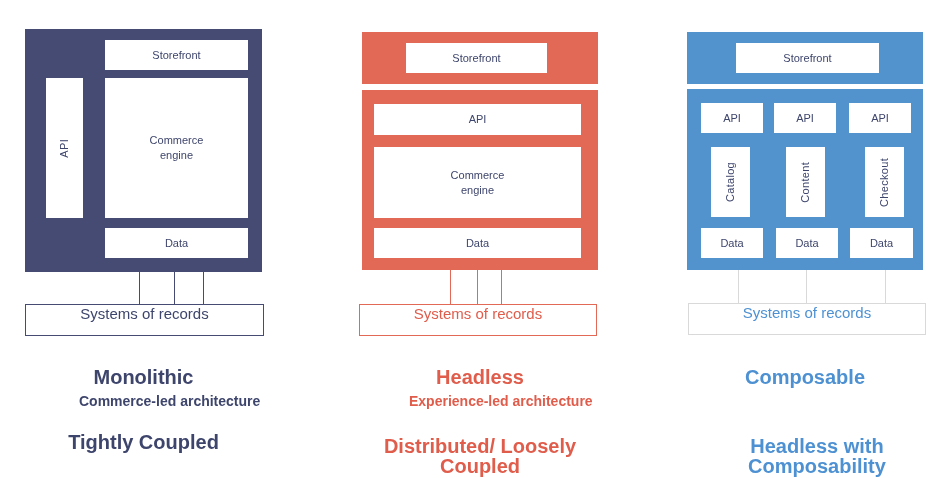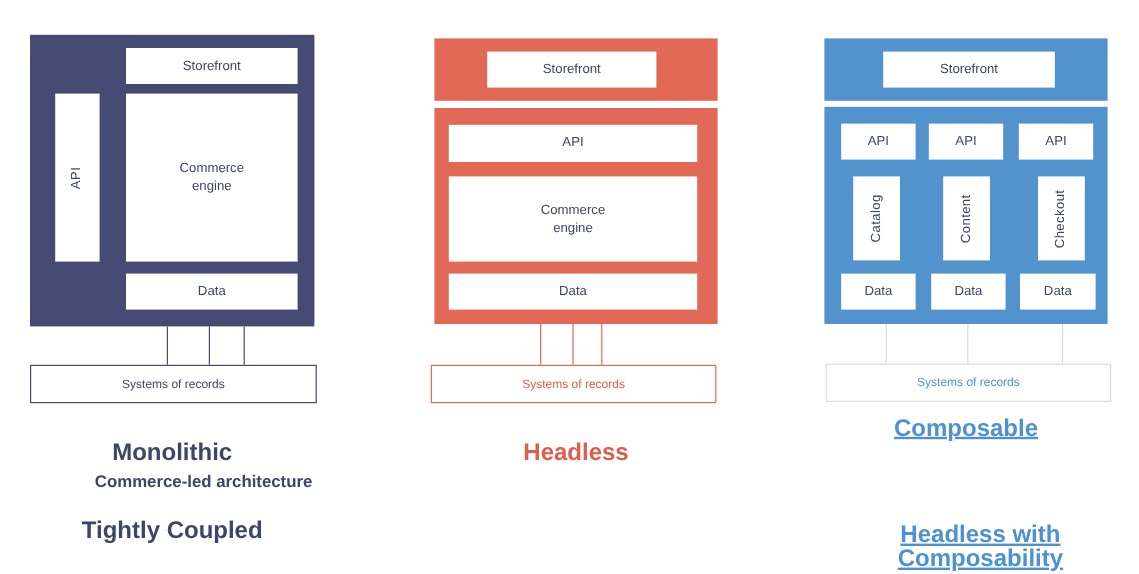--- a/index.html
+++ b/index.html
@@ -6,21 +6,21 @@
   body{font-family:"Liberation Sans","DejaVu Sans",sans-serif;}
   .canvas{position:relative;width:949px;height:478px;background:#fff;overflow:hidden;padding-left:12px;}
 
   
   .wbox{position:absolute;background:#fff;display:flex;align-items:center;justify-content:center;
         font-size:11px;color:var(--navy-text);text-align:center;white-space:pre-line;line-height:1.35;}
   .vlabel{writing-mode:vertical-rl;transform:rotate(180deg);letter-spacing:.3px;}
 
   .block{position:absolute;}
   .vline{position:absolute;width:1px;}
-  .sysbox{position:absolute;background:#fff;display:flex;align-items:center;justify-content:center;font-size:10px;}
+  .sysbox{position:absolute;background:#fff;display:flex;justify-content:center;font-size:15px;}
 
   
   .c1-main{left:25px;top:29px;width:237px;height:243px;background:var(--navy);}
   .c1-storefront{left:105px;top:40px;width:143px;height:30px;}
   .c1-api{left:46px;top:78px;width:37px;height:140px;}
   .c1-engine{left:105px;top:78px;width:143px;height:140px;}
   .c1-data{left:105px;top:228px;width:143px;height:30px;}
   .c1-line{top:272px;height:32px;background:var(--navy);}
   .c1-l1{left:139px;} .c1-l2{left:174px;} .c1-l3{left:203px;}
   .c1-sys{left:25px;top:304px;width:237px;height:30px;border:1px solid var(--navy);color:var(--navy-text);}
@@ -50,31 +50,31 @@
   .c3-data2{left:776px;top:228px;width:62px;height:30px;}
   .c3-data3{left:850px;top:228px;width:63px;height:30px;}
   .c3-line{top:270px;height:33px;background:var(--gray);}
   .c3-l1{left:738px;} .c3-l2{left:806px;} .c3-l3{left:885px;}
   .c3-sys{left:688px;top:303px;width:236px;height:30px;border:1px solid var(--gray);color:var(--blue-text);}
 
   
   .t-head{position:absolute;font-weight:bold;font-size:20px;text-align:center;}
   .t1-head{left:25px;top:366px;width:237px;color:var(--navy-text);}
   .t2-head{left:362px;top:366px;width:236px;color:var(--red-text);}
-  .t3-head{left:687px;top:346px;width:236px;color:var(--blue-text);text-decoration:underline;}
+  .t3-head{left:687px;top:366px;width:236px;color:var(--blue-text);}
 
   .t-sub{position:absolute;font-weight:bold;font-size:14px;white-space:nowrap;margin-left:46px;}
   .t1-sub{left:33px;top:393px;color:var(--navy-text);}
   .t2-sub{left:363px;top:393px;color:var(--red-text);}
   .t3-sub{left:687px;top:393px;color:var(--blue-text);}
 
   .t-coupling{position:absolute;font-weight:bold;font-size:20px;text-align:center;white-space:pre-line;line-height:20px;}
   .t1-coupling{left:25px;top:432px;width:237px;color:var(--navy-text);}
   .t2-coupling{left:362px;top:436px;width:236px;color:var(--red-text);}
-  .t3-coupling{left:699px;top:436px;width:236px;color:var(--blue-text);text-decoration:underline;}
+  .t3-coupling{left:699px;top:436px;width:236px;color:var(--blue-text);}
 </style>
 </head>
 <body>
 
 <div class="canvas">
 
   <div class="block c1-main"></div>
   <div class="wbox c1-storefront">
     <span>Storefront</span>
   </div>
@@ -113,20 +113,23 @@
   <div class="wbox c2-data">
     <span>Data</span>
   </div>
   <div class="vline c2-line c2-l1"></div>
   <div class="vline c2-line c2-l2"></div>
   <div class="vline c2-line c2-l3"></div>
   <div class="sysbox c2-sys">
     <span>Systems of records</span>
   </div>
   <div class="t-head t2-head">Headless</div>
+  <div class="t-sub t2-sub">Experience-led architecture</div>
+  <div class="t-coupling t2-coupling">Distributed/ Loosely
+Coupled</div>
 
   <div class="block c3-head"></div>
   <div class="wbox c3-storefront">
     <span>Storefront</span>
   </div>
   <div class="block c3-main"></div>
 
   <div class="wbox c3-api1">
     <span>API</span>
   </div>

